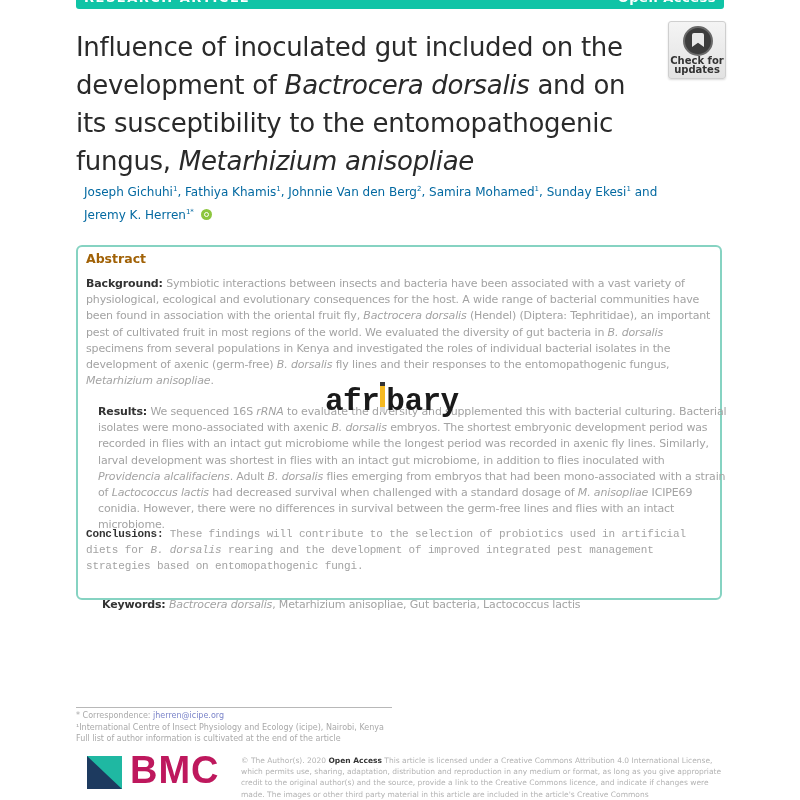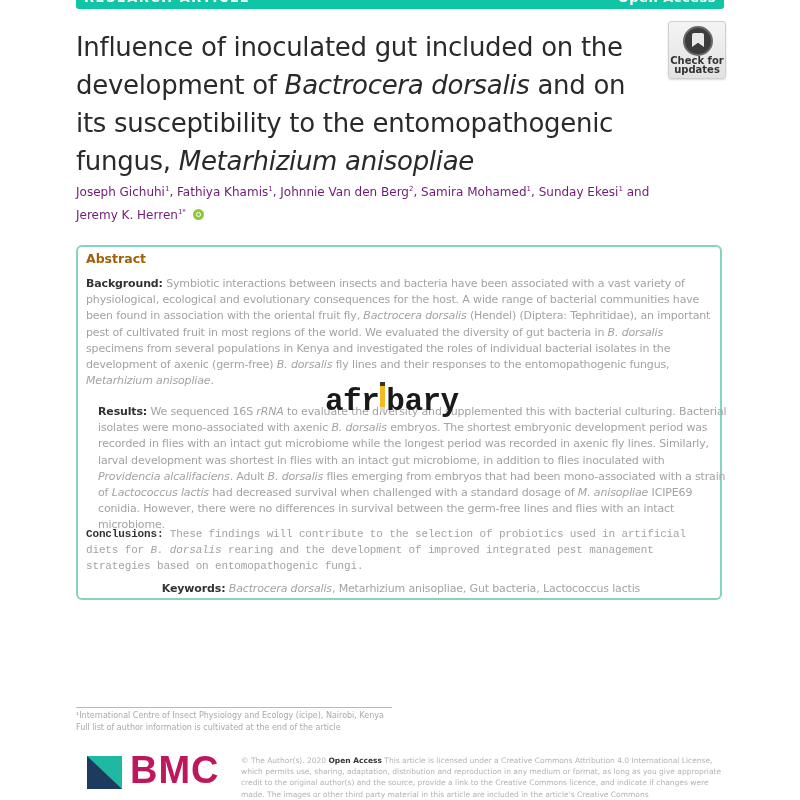--- a/index.html
+++ b/index.html
@@ -10,21 +10,21 @@
     .top-bar .right { position: absolute; right: 8px; top: 0px; letter-spacing: 0.5px; }
 
     .title { position: absolute; left: 76px; top: 28px; width: 580px; font-size: 26px; line-height: 38px; color: #2a2a2a; font-weight: normal; letter-spacing: -0.3px; }
     .title i { font-style: italic; }
 
     .check-badge { position: absolute; left: 668px; top: 21px; width: 56px; height: 56px; border: 1px solid #cfcfcf; border-radius: 3px; background: linear-gradient(#f4f4f4, #e2e2e2); box-shadow: 0 1px 2px rgba(0,0,0,0.15); }
     .check-badge .circle { position: absolute; left: 14px; top: 4px; width: 26px; height: 26px; border-radius: 50%; background: #3c3c3c; border: 2px solid #6a6a6a; }
     .check-badge .circle::after { content: ""; position: absolute; left: 7px; top: 5px; width: 12px; height: 14px; background: #e8e8e8; border-radius: 2px 2px 0 0; clip-path: polygon(0 0, 100% 0, 100% 100%, 50% 70%, 0 100%); }
     .check-badge .label { position: absolute; left: 0; top: 34px; width: 56px; text-align: center; font-size: 10px; line-height: 9px; font-weight: bold; color: #333; }
 
-    .authors { position: absolute; left: 76px; top: 179px; width: 580px; font-size: 12px; line-height: 20px; color: #701a75; }
+    .authors { position: absolute; left: 84px; top: 179px; width: 580px; font-size: 12px; line-height: 20px; color: #0369a1; }
     .authors sup { font-size: 7px; }
     .orcid { display: inline-block; width: 11px; height: 11px; border-radius: 50%; background: #8dc63f; vertical-align: -1px; margin-left: 3px; position: relative; }
     .orcid::after { content: ""; position: absolute; left: 3px; top: 3px; width: 3px; height: 3px; border: 1px solid #fff; border-radius: 50%; }
 
     .abstract-box { position: absolute; left: 76px; top: 245px; width: 646px; height: 355px; border: 2px solid #86d3c2; border-radius: 6px; box-sizing: border-box; }
     .abstract-heading { position: absolute; left: 8px; top: 4px; font-size: 12.5px; font-weight: bold; color: #a16207; }
     .para { position: absolute; left: 8px; width: 630px; font-size: 11px; line-height: 16.2px; color: #a3a3a3; letter-spacing: -0.15px; }
     .para b { color: #333; font-weight: bold; }
     .para i { font-style: italic; }
     .p-background { top: 29px; }
@@ -82,31 +82,32 @@
   </p>
 
   <p class="para p-results" style="margin:12px;">
     <b>Results:</b><span> We sequenced 16S </span><i>rRNA</i><span> to evaluate the diversity and supplemented this with bacterial culturing. Bacterial isolates were mono-associated with axenic </span><i>B. dorsalis</i><span> embryos. The shortest embryonic development period was recorded in flies with an intact gut microbiome while the longest period was recorded in axenic fly lines. Similarly, larval development was shortest in flies with an intact gut microbiome, in addition to flies inoculated with </span><i>Providencia alcalifaciens</i><span>. Adult </span><i>B. dorsalis</i><span> flies emerging from embryos that had been mono-associated with a strain of </span><i>Lactococcus lactis</i><span> had decreased survival when challenged with a standard dosage of </span><i>M. anisopliae</i><span> ICIPE69 conidia. However, there were no differences in survival between the germ-free lines and flies with an intact microbiome.</span>
   </p>
 
   <p class="para p-conclusions" style="margin:0;font-family:Liberation Mono, monospace;">
     <b>Conclusions:</b><span> These findings will contribute to the selection of probiotics used in artificial diets for </span><i>B. dorsalis</i><span> rearing and the development of improved integrated pest management strategies based on entomopathogenic fungi.</span>
   </p>
 
-  <p class="para p-keywords" style="margin:0;text-align:center;">
+  <p class="para p-keywords" style="margin:16px;">
     <b>Keywords:</b> <i>Bactrocera dorsalis</i><span>, Metarhizium anisopliae, Gut bacteria, Lactococcus lactis</span>
   </p>
 </section>
 
 <div class="watermark">
   <span>afr</span><span class="pencil"></span><span>bary</span>
 </div>
 
 <div class="foot-rule"></div>
 <div class="corresp">
+  <div><span>* Correspondence: </span><span class="email">jherren@icipe.org</span></div>
   <div>¹International Centre of Insect Physiology and Ecology (icipe), Nairobi, Kenya</div>
   <div>Full list of author information is cultivated at the end of the article</div>
 </div>
 
 <div class="bmc-logo">
   <div class="mark"></div>
   <div class="text">BMC</div>
 </div>
 
 <div class="license">

